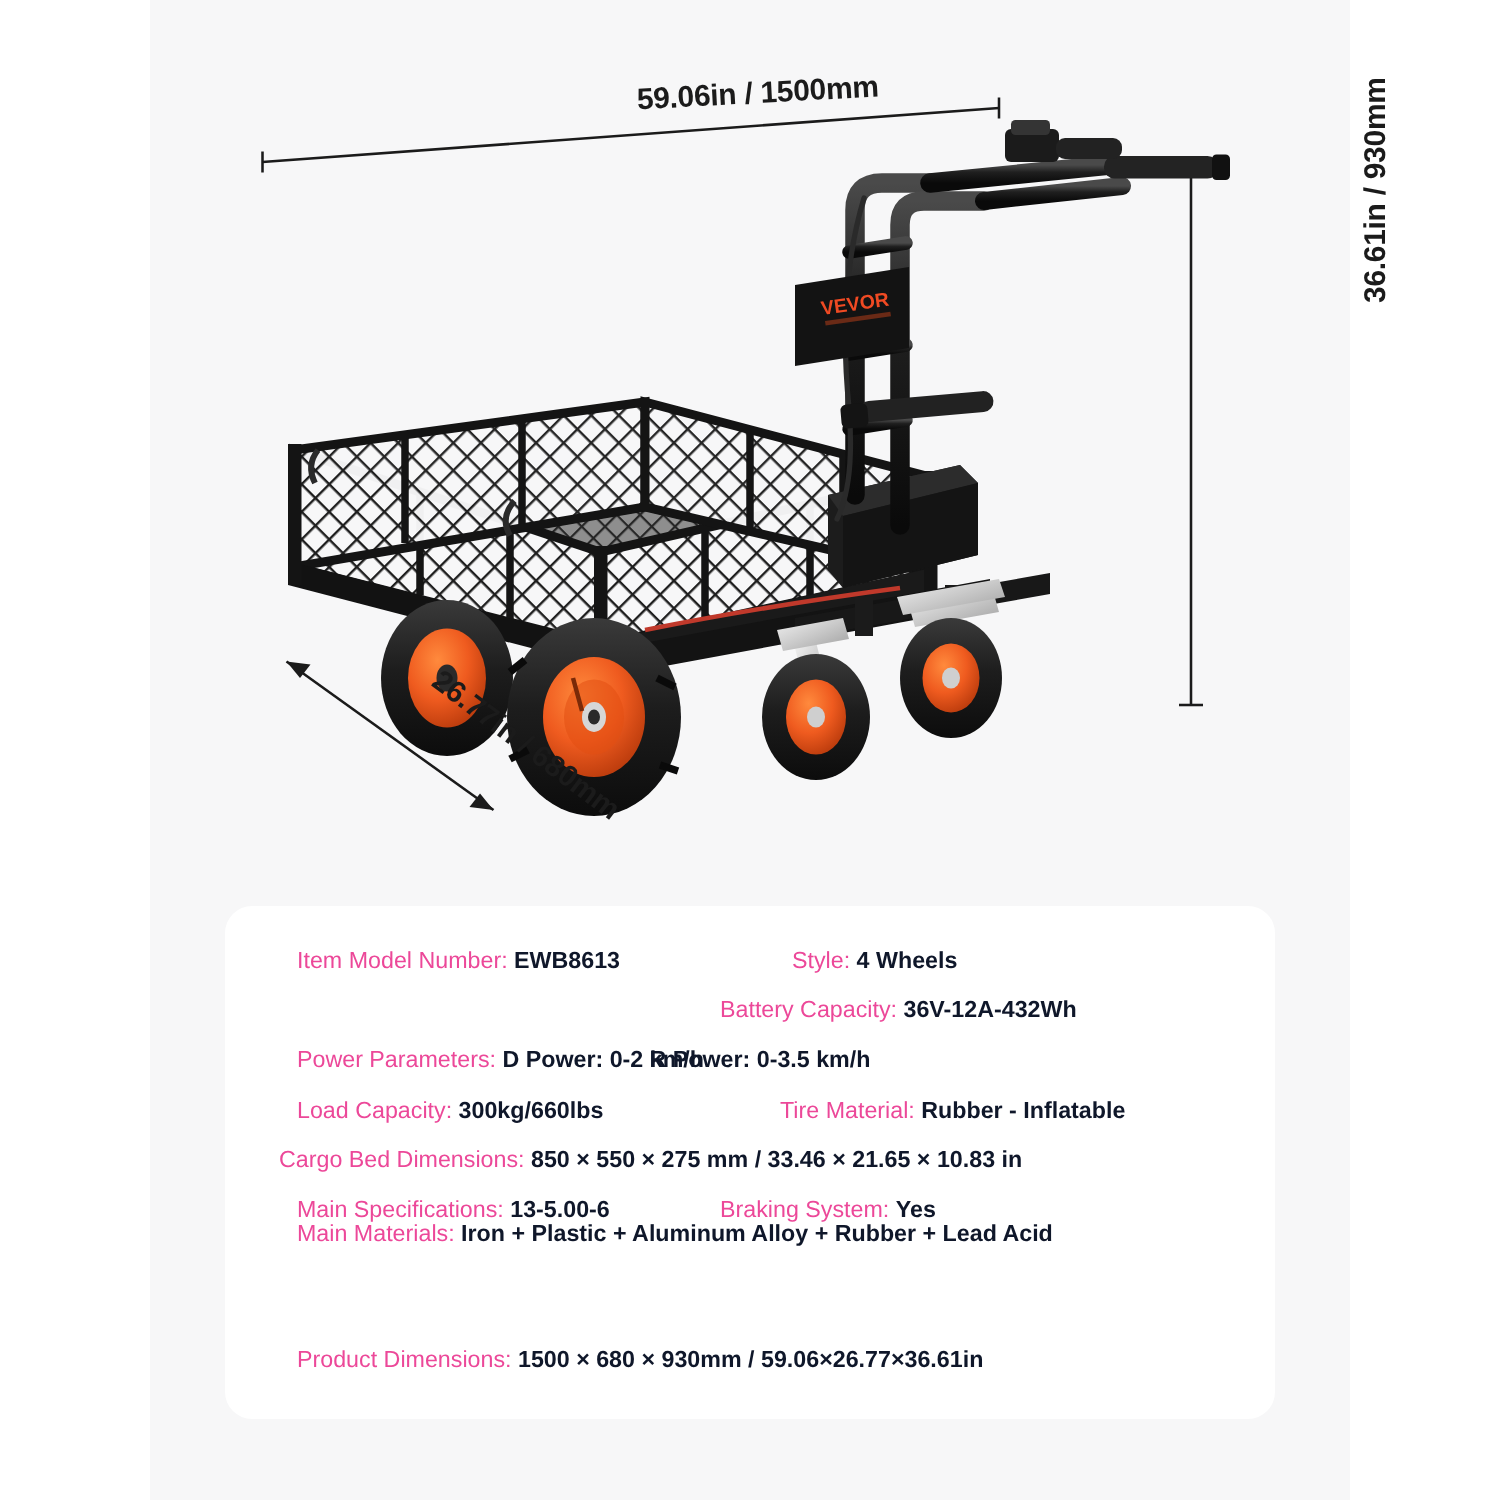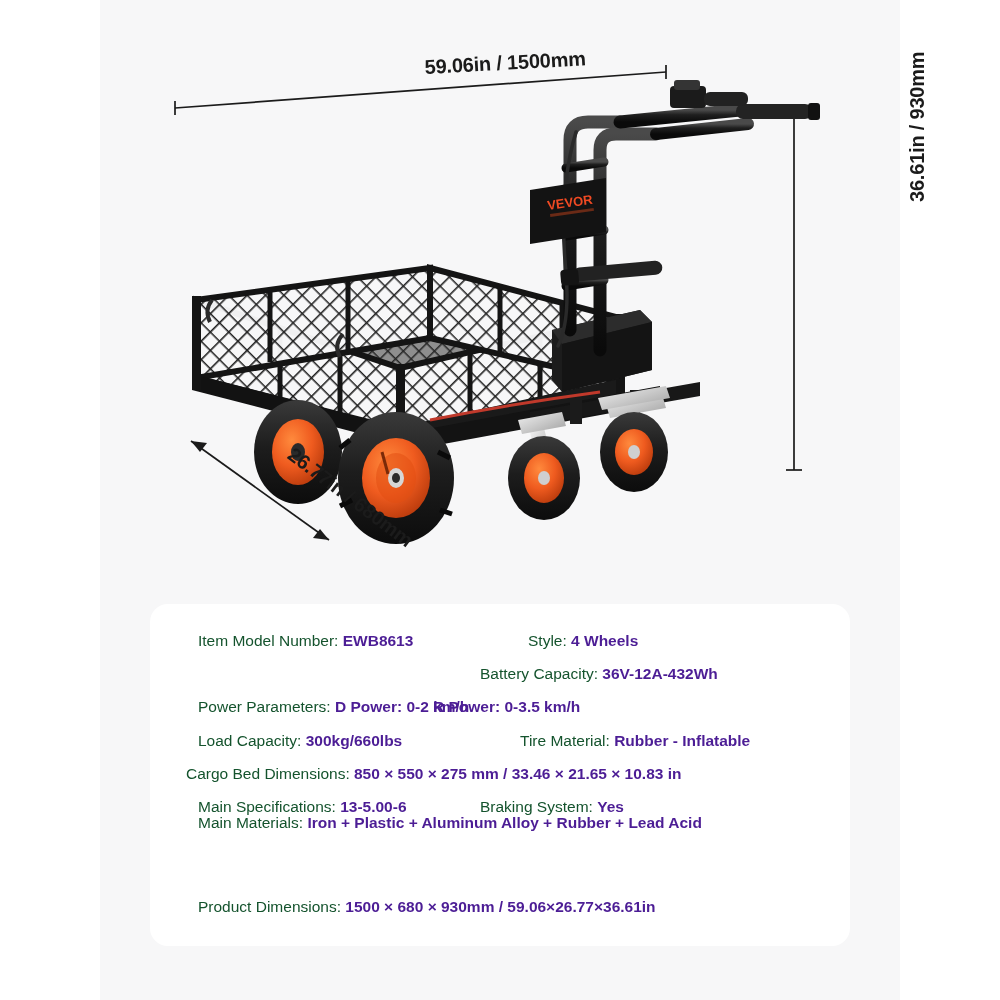--- a/index.html
+++ b/index.html
@@ -93,22 +93,22 @@
     line-height: 26px;
   }
 
   .spec-cell {
     position: absolute;
     font-size: 15.5px;
     white-space: nowrap;
     color: #2b2b2b;
     font-family: "Liberation Sans", sans-serif;
   }
-  .spec-cell .k { color: #14532d; font-weight: 400; }
-  .spec-cell .v { color: #4c1d95; font-weight: 700; }
+  .spec-cell .k { color: #ec4899; font-weight: 400; }
+  .spec-cell .v { color: #0f172a; font-weight: 700; }
 </style>
 </head>
 <body>
 
 <div id="page">
 
   <div id="gray-panel"></div>
 
   <div id="product-area">
     <svg id="product-svg" viewBox="0 0 800 600" xmlns="http://www.w3.org/2000/svg">

